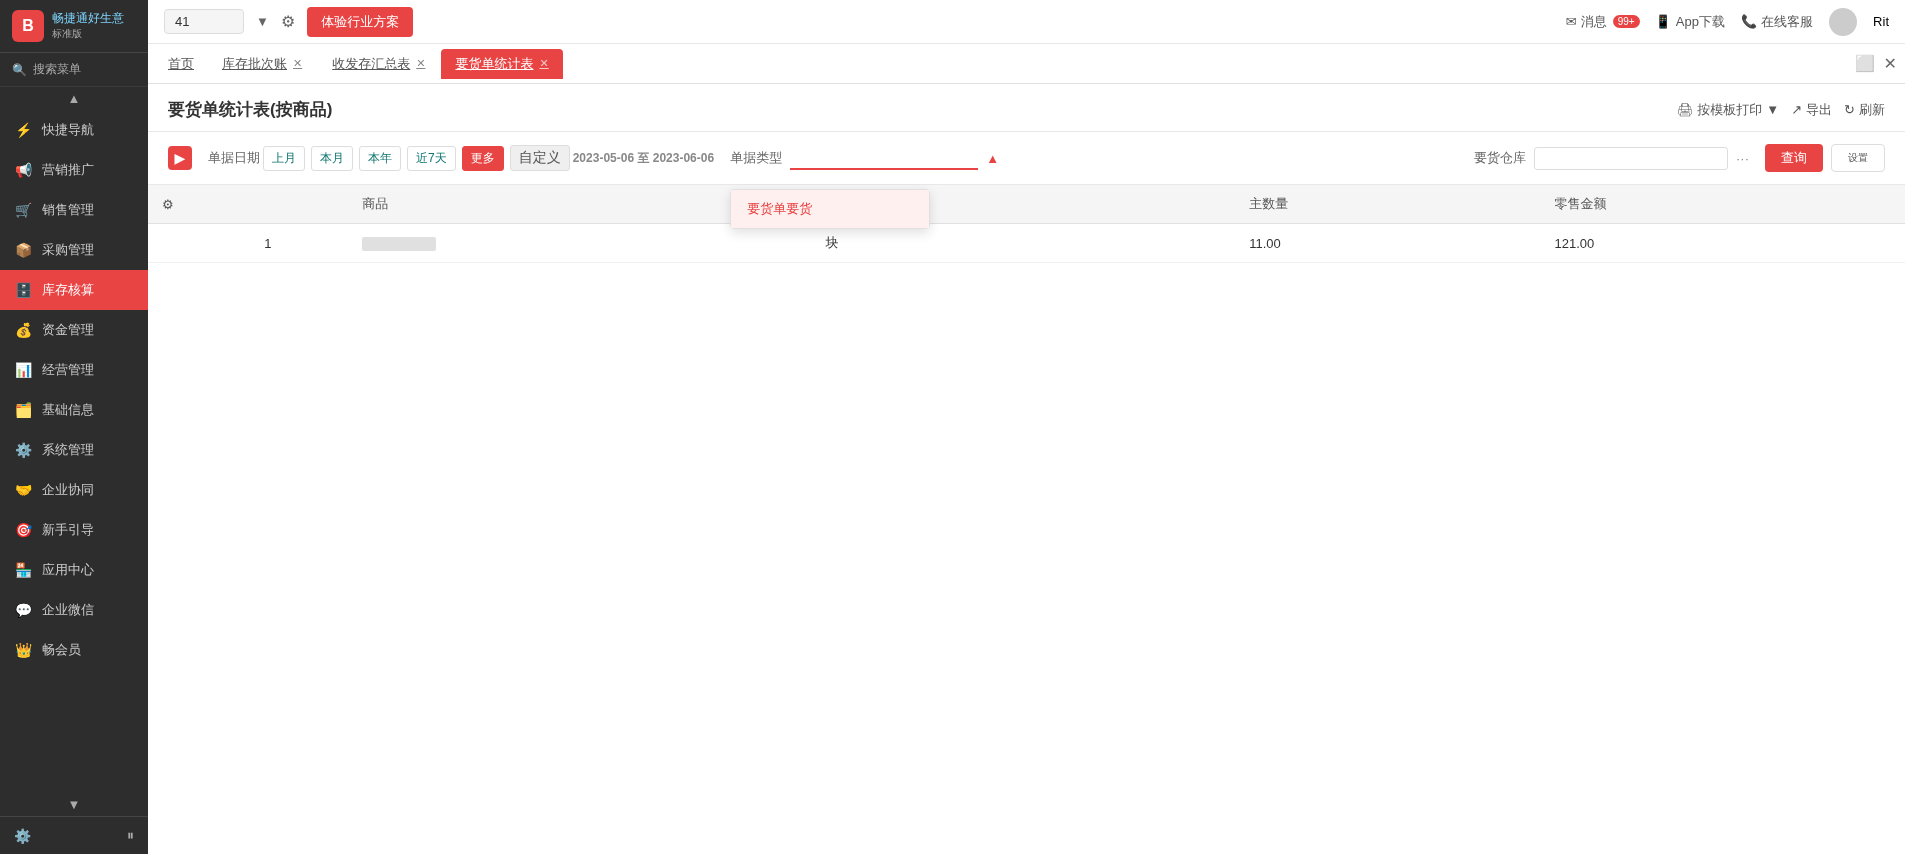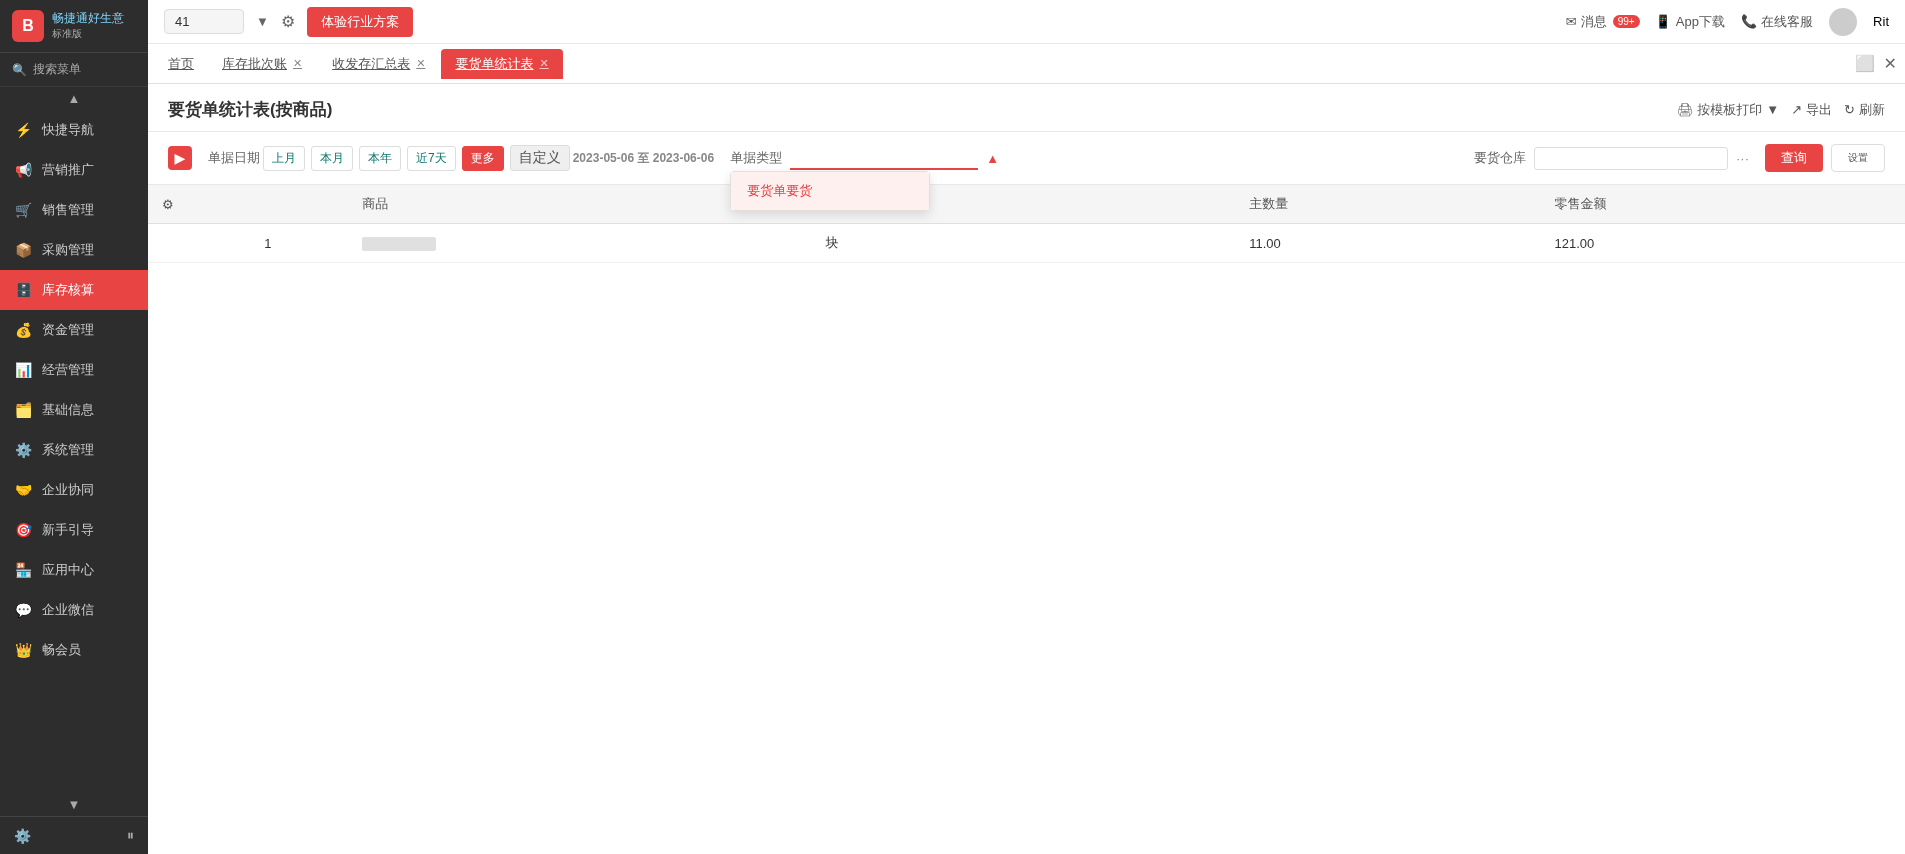--- a/index.html
+++ b/index.html
@@ -296,21 +296,21 @@
       border: 1px solid #ddd;
       border-radius: 4px;
       padding: 6px 16px;
       font-size: 10px;
       cursor: pointer;
     }
 
     
     .dropdown-overlay {
       position: absolute;
-      top: 24px;
+      top: 42px;
       left: 0;
       background: #fff;
       border: 1px solid #e0e0e0;
       border-radius: 4px;
       box-shadow: 0 4px 12px rgba(0,0,0,0.12);
       z-index: 100;
       min-width: 200px;
     }
     .dropdown-item {
       padding: 10px 16px;

